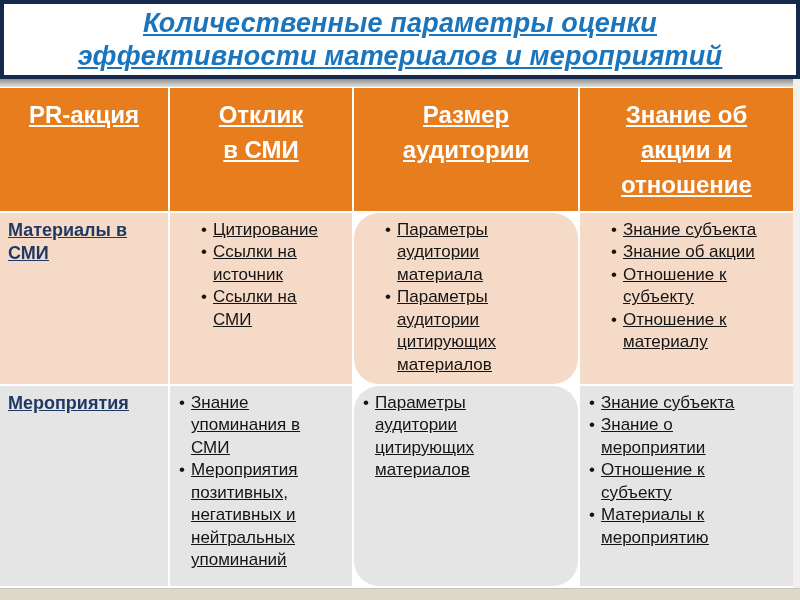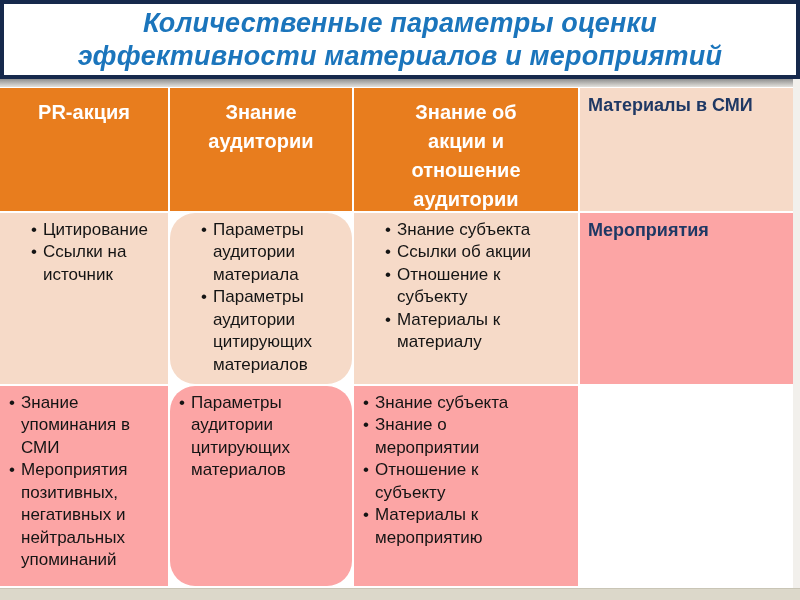--- a/index.html
+++ b/index.html
@@ -1,15 +1,15 @@
 <!DOCTYPE html>
 <html><head>
 <meta charset="utf-8">
 <style>
-  * { margin:0; padding:0; box-sizing:border-box; }
+  * { margin:0; padding:0; box-sizing:border-box;text-decoration:underline; }
   html,body { background:#ffffff; }
   .slide {
     position:relative; width:800px; height:600px; overflow:hidden;
     background:#ffffff;
     font-family:"Liberation Sans", sans-serif;
   }
   .right-strip {
     position:absolute; top:79px; right:0; width:7px; height:509px;
     background:#f2f0ec;
   }
@@ -33,27 +33,27 @@
   }
   .pr-table {
     position:absolute; top:88px; left:0; width:793px;
     display:grid;
     grid-template-columns:168px 182px 224px 213px;
     grid-template-rows:123px 171px 200px;
     gap:2px; background:#ffffff;
   }
   .th {
     background:#e87d1e; color:#ffffff;
-    font-size:20px; font-weight:bold; text-align:center;
+    font-size:24px; font-weight:bold; text-align:center;
     padding-top:10px; line-height:1.45; white-space:pre-line;
   }
   .td { font-size:17px; line-height:1.32; color:#141414; padding:6px 28px 6px 8px; }
   .td.c3 { padding-right:40px;border-radius:25px; }
   .row-a { background:#f6dac8;padding-left:30px; }
-  .row-b { background:#fca5a5; }
+  .row-b { background:#e5e5e5; }
   .row-label {
     color:#1f3864; font-size:18px; font-weight:bold; line-height:1.25;
     padding:6px 10px 22px 8px;
   }
   ul.bullets { list-style:none; }
   ul.bullets li { position:relative; padding-left:13px; }
   ul.bullets li::before { content:"\2022"; position:absolute; left:1px; }
 </style>
 </head>
 <body>
@@ -65,46 +65,49 @@
 
   <div class="title-box">
     <div class="title-text">Количественные параметры оценки
 эффективности материалов и мероприятий</div>
   </div>
   <div class="title-shadow"></div>
 
   <div class="pr-table">
 
     <div class="th">PR-акция</div>
-    <div class="th">Знание
+    <div class="th">Отклик
+в СМИ</div>
+    <div class="th">Размер
 аудитории</div>
     <div class="th">Знание об
 акции и
 отношение
 аудитории</div>
 
     <div class="td row-a row-label">Материалы в СМИ</div>
     <div class="td row-a">
       <ul class="bullets">
           <li>Цитирование</li>
           <li>Ссылки на источник</li>
+          <li>Ссылки на СМИ</li>
         </ul>
     </div>
     <div class="td row-a c3">
       <ul class="bullets">
           <li>Параметры аудитории материала</li>
           <li>Параметры аудитории цитирующих материалов</li>
         </ul>
     </div>
     <div class="td row-a">
       <ul class="bullets">
           <li>Знание субъекта</li>
-          <li>Ссылки об акции</li>
+          <li>Знание об акции</li>
           <li>Отношение к субъекту</li>
-          <li>Материалы к материалу</li>
+          <li>Отношение к материалу</li>
         </ul>
     </div>
 
     <div class="td row-b row-label">Мероприятия</div>
     <div class="td row-b">
       <ul class="bullets">
           <li>Знание упоминания в СМИ</li>
           <li>Мероприятия позитивных, негативных и нейтральных упоминаний</li>
         </ul>
     </div>

